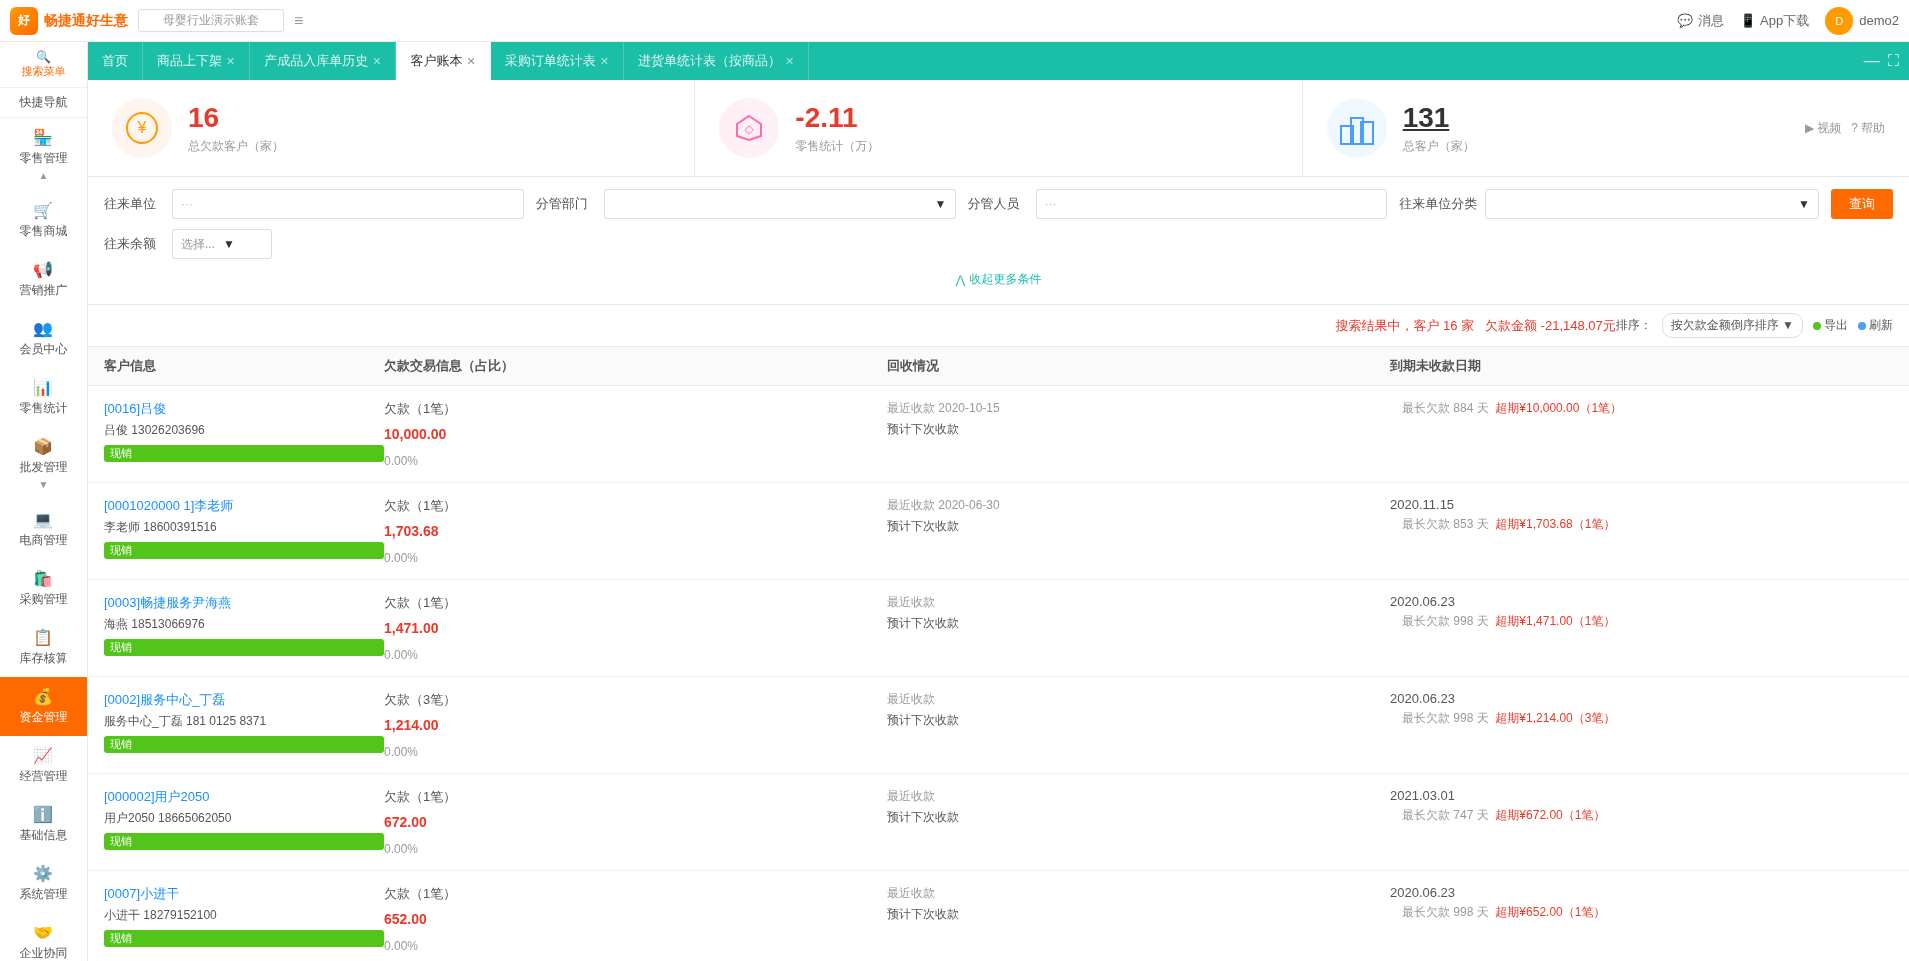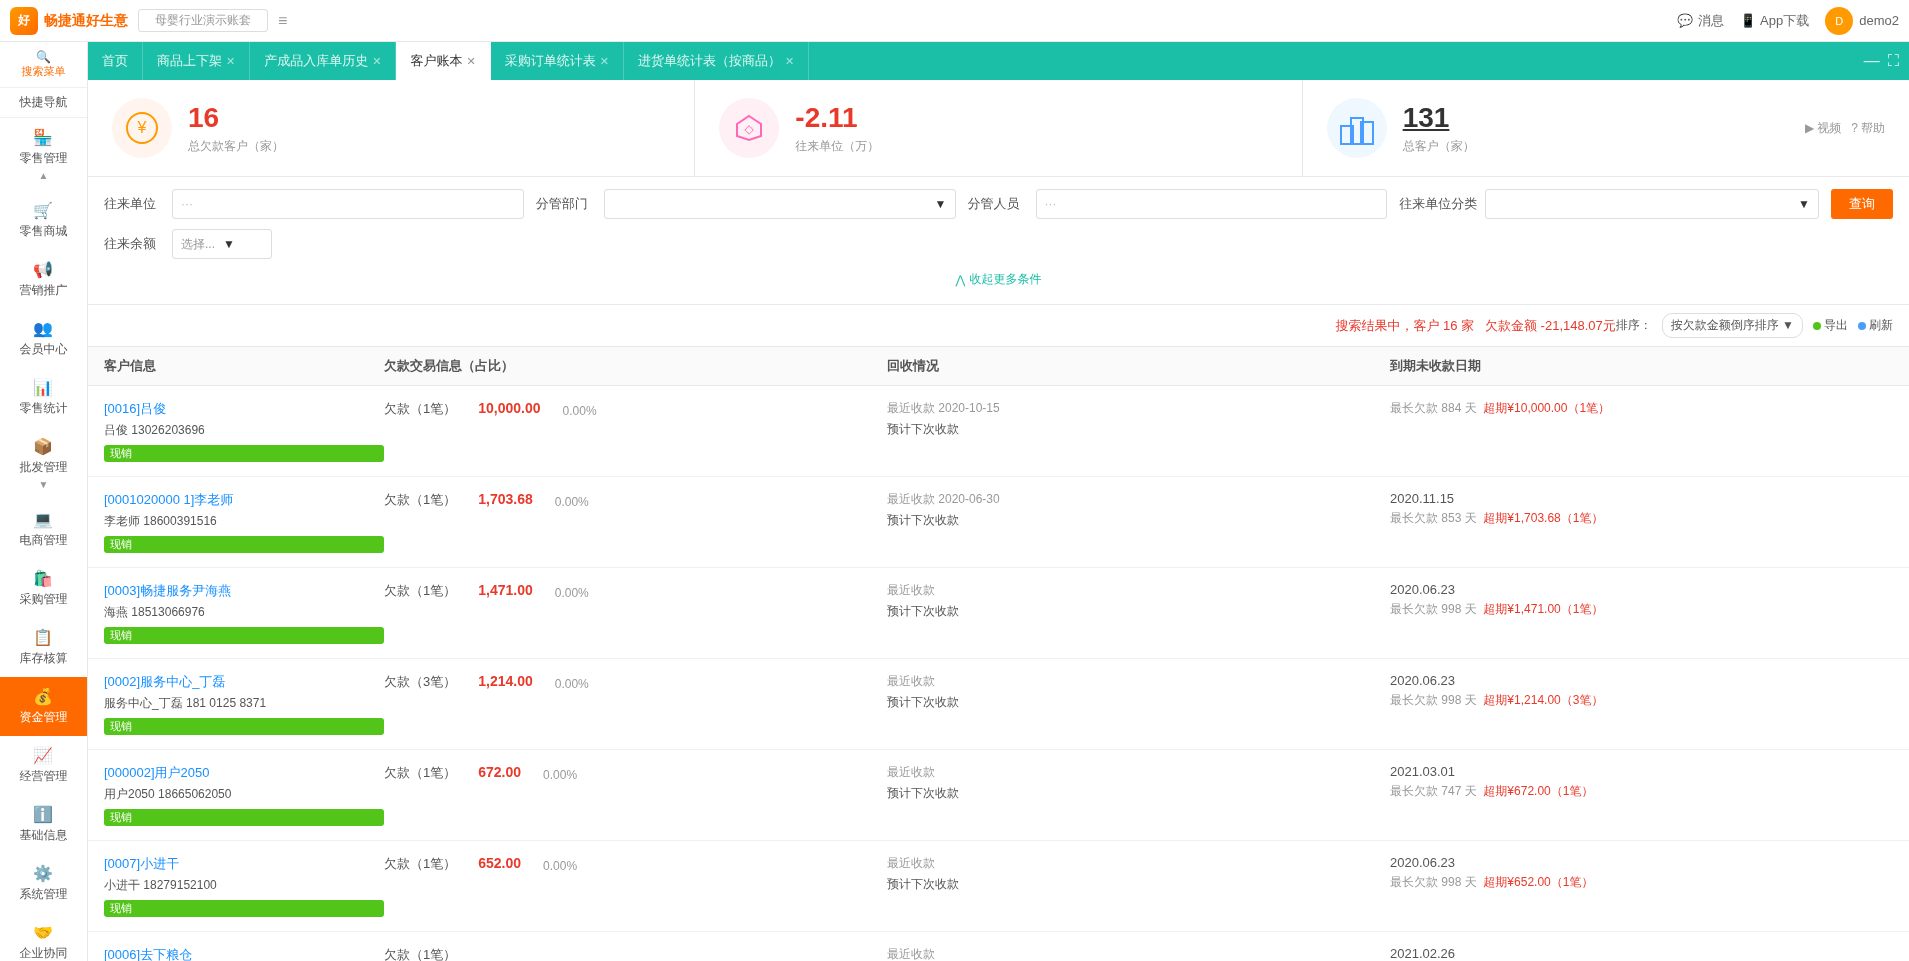--- a/index.html
+++ b/index.html
@@ -4,21 +4,21 @@
   <style>
     * { margin: 0; padding: 0; box-sizing: border-box; }
     body { font-family: 'Microsoft YaHei', Arial, sans-serif; font-size: 13px; background: #f5f5f5; color: #333; overflow-x: hidden; }
 
     
     .app-container { display: flex; flex-direction: column; height: 100vh; }
     .top-bar { display: flex; align-items: center; background: #fff; height: 42px; border-bottom: 1px solid #e8e8e8; padding: 0 10px; justify-content: space-between; }
     .top-bar-left { display: flex; align-items: center; gap: 10px; }
     .app-logo { display: flex; align-items: center; gap: 6px; color: #ff6a00; font-weight: bold; font-size: 14px; }
     .logo-icon { width: 28px; height: 28px; background: linear-gradient(135deg, #ff9a00, #ff6a00); border-radius: 6px; display: flex; align-items: center; justify-content: center; color: #fff; font-size: 12px; }
-    .app-subtitle { font-size: 12px; color: #999; border: 1px solid #ddd; padding: 2px 16px; border-radius: 3px; }
+    .app-subtitle { font-size: 12px; color: #999; border: 1px solid #ddd; padding: 2px 24px; border-radius: 3px; }
     .top-bar-right { display: flex; align-items: center; gap: 16px; color: #666; font-size: 13px; }
     .top-bar-right span { cursor: pointer; display: flex; align-items: center; gap: 4px; }
     .avatar { width: 28px; height: 28px; border-radius: 50%; background: #ff9a00; display: flex; align-items: center; justify-content: center; color: #fff; font-size: 11px; }
 
     
     .main-layout { display: flex; flex: 1; overflow: hidden; }
 
     
     .sidebar { width: 88px; background: #fff; border-right: 1px solid #e8e8e8; display: flex; flex-direction: column; overflow-y: auto; }
     .sidebar-search { padding: 8px 6px; font-size: 12px; color: #ff6a00; text-align: center; cursor: pointer; border-bottom: 1px solid #f0f0f0; }
@@ -83,30 +83,30 @@
     .action-btn .dot.blue { background: #4a9eff; }
 
     
     .data-table { width: 100%; background: #fff; }
     .table-header { display: grid; grid-template-columns: 280px 1fr 1fr 1fr; background: #fafafa; border-bottom: 1px solid #e8e8e8; padding: 10px 16px; font-size: 13px; font-weight: bold; color: #555; }
     .table-row { display: grid; grid-template-columns: 280px 1fr 1fr 1fr; padding: 14px 16px; border-bottom: 1px solid #f0f0f0; background: #fff; align-items: start; }
     .customer-info { display: flex; flex-direction: column; gap: 4px; }
     .customer-name { color: #1890ff; font-size: 13px; cursor: pointer; }
     .customer-phone { font-size: 12px; color: #555; }
     .customer-tag { display: inline-block; background: #52c41a; color: #fff; font-size: 11px; padding: 1px 6px; border-radius: 3px; margin-top: 2px; }
-    .debt-info { display: flex; gap: 22px; }
+    .debt-info { display: flex; flex-direction: column; gap: 8px; }
     .debt-count { font-size: 13px; color: #555; }
     .debt-amount { color: #e8392a; font-size: 14px; font-weight: bold; }
     .debt-percent { font-size: 12px; color: #999; margin-top: 4px; }
     .recovery-info { display: flex; flex-direction: column; gap: 4px; font-size: 12px; color: #555; }
     .recovery-label { color: #999; }
     .overdue-info { display: flex; flex-direction: column; gap: 4px; font-size: 12px; color: #555; }
     .overdue-date { font-size: 13px; }
     .overdue-detail { color: #e8392a; font-size: 12px; cursor: pointer; }
-    .overdue-days { color: #999; font-size: 12px; }
+    .overdue-days { color: #999; font-size: 12px; margin-left: 12px; }
 
     
     .page-content::-webkit-scrollbar { width: 6px; }
     .page-content::-webkit-scrollbar-track { background: #f1f1f1; }
     .page-content::-webkit-scrollbar-thumb { background: #ccc; border-radius: 3px; }
   </style>
 </head>
 <body>
 
 <div class="app-container">
@@ -256,21 +256,21 @@
 
           <div class="stat-card">
             <div class="stat-icon pink">
               <svg width="32" height="32" viewBox="0 0 32 32">
                   <polygon points="16,4 28,12 28,24 16,28 4,24 4,12" fill="none" stroke="#ff69b4" stroke-width="2"></polygon>
                   <text x="16" y="21" text-anchor="middle" font-size="12" fill="#ff69b4">◇</text>
                 </svg>
             </div>
             <div class="stat-info">
               <span class="stat-value red">-2.11</span>
-              <span class="stat-label">往来单位（万）</span>
+              <span class="stat-label">零售统计（万）</span>
             </div>
           </div>
 
           <div class="stat-card">
             <div class="stat-icon blue">
               <svg width="40" height="40" viewBox="0 0 40 40">
                 <rect x="4" y="18" width="12" height="18" fill="none" stroke="#4a9eff" stroke-width="2"></rect>
                 <rect x="14" y="10" width="12" height="26" fill="none" stroke="#4a9eff" stroke-width="2"></rect>
                 <rect x="24" y="14" width="12" height="22" fill="none" stroke="#4a9eff" stroke-width="2"></rect>
               </svg>

